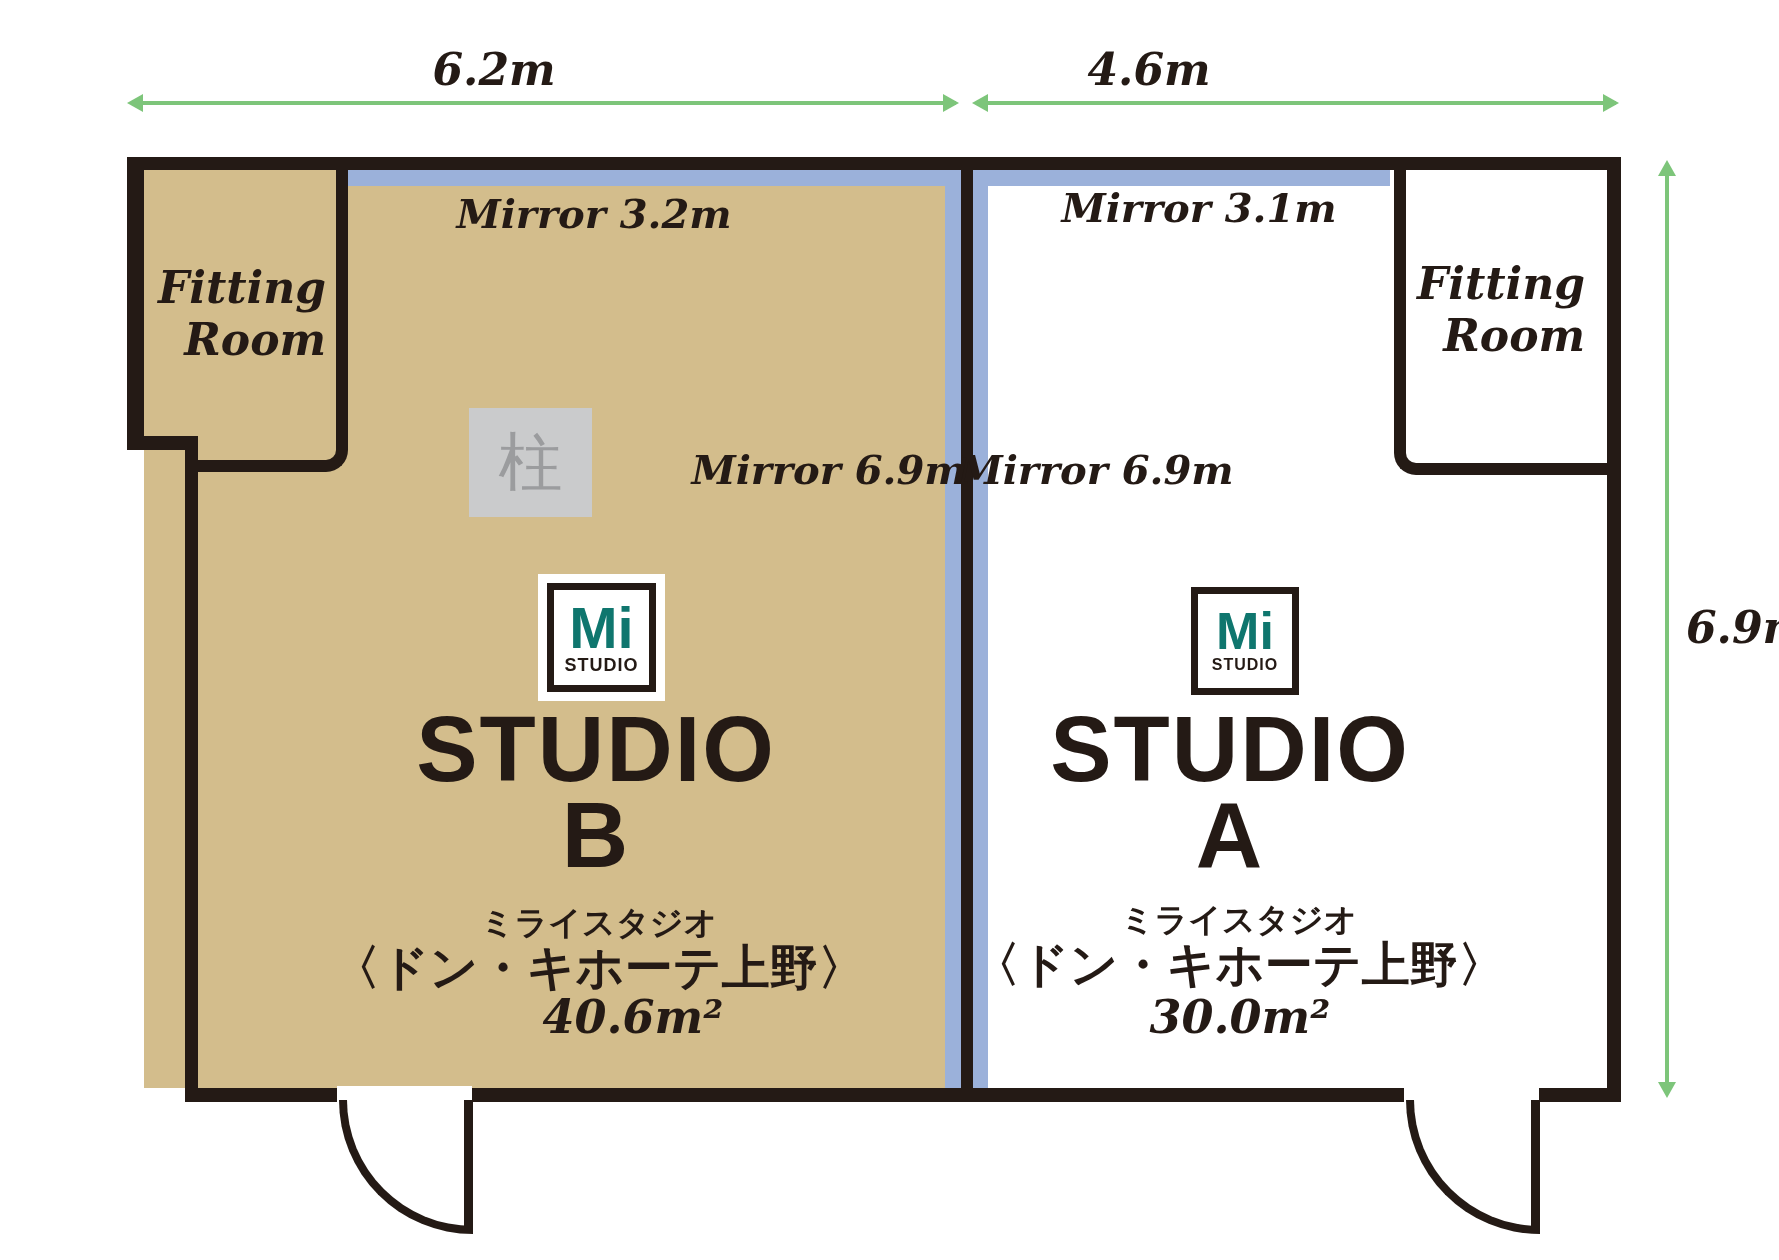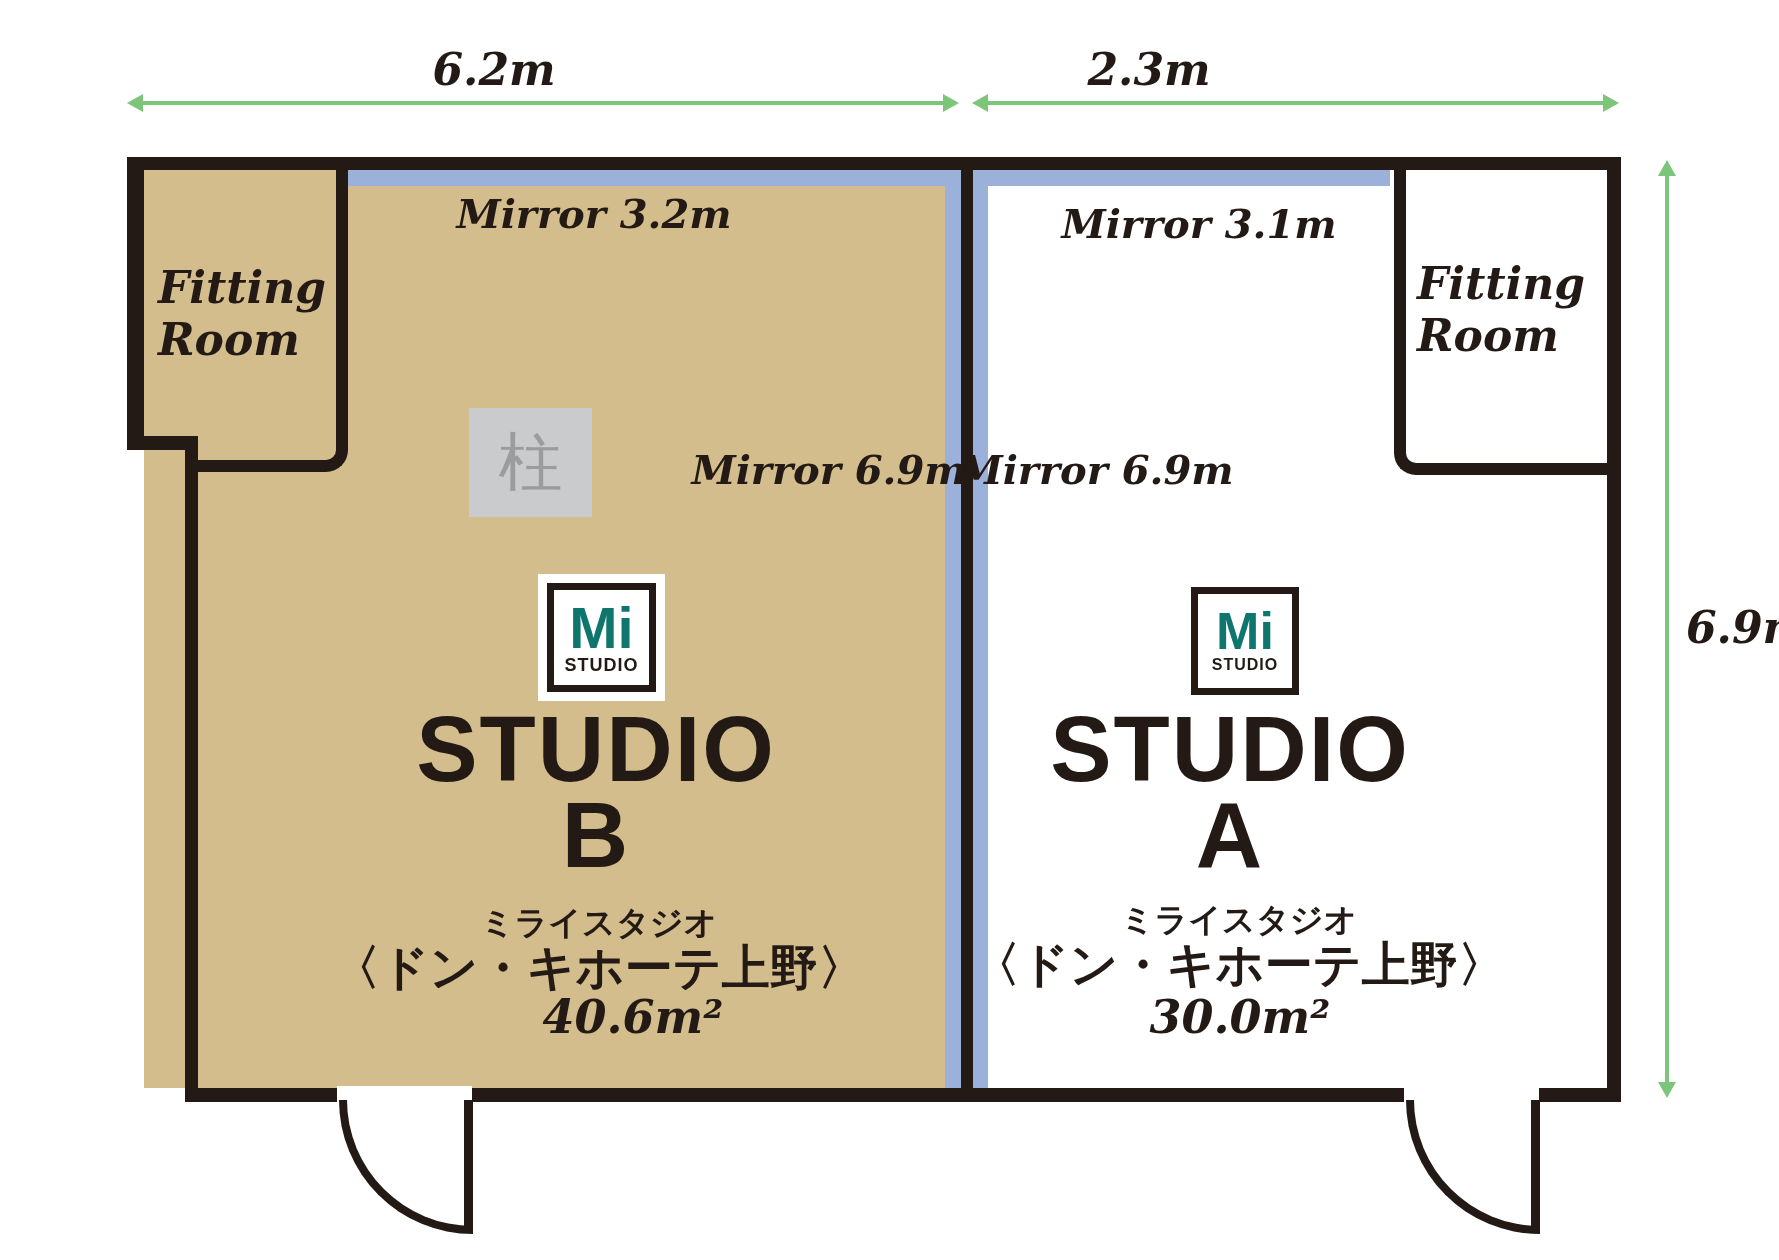--- a/index.html
+++ b/index.html
@@ -30,21 +30,21 @@
   }
   
   .script{
     position:absolute;
     font-family:"DejaVu Serif", serif;
     font-style:italic;font-weight:bold;
     color:#241a15;white-space:nowrap;
     transform:translateX(-50%);
   }
   .mirror-label{font-size:40px;}
-  .fitting-label{font-size:44px;line-height:52px;text-align:left;}
+  .fitting-label{font-size:44px;line-height:52px;text-align:right;}
   .dim-label{font-size:44px;}
   .area-label{font-size:46px;}
   
   .studio-title{
     position:absolute;transform:translateX(-50%);
     font-family:"Liberation Sans", sans-serif;
     font-weight:900;font-size:92px;line-height:86px;
     letter-spacing:2px;color:#241a15;text-align:center;white-space:nowrap;
   }
   .jp{
@@ -102,21 +102,21 @@
 <div class="plan">
 
   <div class="dim-line-h" style="left:118px;top:101px;width:824px;"></div>
   <div class="ah ah-left" style="left:113px;top:94px;"></div>
   <div class="ah ah-right" style="left:929px;top:94px;"></div>
   <div class="script dim-label" style="left:480px;top:44px;">6.2m</div>
 
   <div class="dim-line-h" style="left:963px;top:101px;width:639px;"></div>
   <div class="ah ah-left" style="left:958px;top:94px;"></div>
   <div class="ah ah-right" style="left:1589px;top:94px;"></div>
-  <div class="script dim-label" style="left:1135px;top:44px;">2.3m</div>
+  <div class="script dim-label" style="left:1135px;top:44px;">4.6m</div>
 
   <div class="dim-line-v" style="left:1651px;top:168px;height:922px;"></div>
   <div class="ah ah-up" style="left:1644px;top:160px;"></div>
   <div class="ah ah-down" style="left:1644px;top:1082px;"></div>
   <div class="script dim-label" style="left:1672px;top:602px;transform:none;">6.9m</div>
 
   <div class="floor-b"></div>
 
   <div class="mirror" style="left:334px;top:170px;width:613px;height:16px;"></div>
   <div class="mirror" style="left:931px;top:170px;width:16px;height:918px;"></div>
@@ -139,21 +139,21 @@
     <div>Room</div>
   </div>
   <div class="script fitting-label" style="left:1487px;top:258px;">
     <div>Fitting</div>
     <div>Room</div>
   </div>
 
   <div class="script mirror-label" style="left:580px;top:190px;">Mirror 3.2m</div>
   <div class="script mirror-label" style="left:815px;top:446px;">Mirror 6.9m</div>
   <div class="script mirror-label" style="left:1082px;top:446px;">Mirror 6.9m</div>
-  <div class="script mirror-label" style="left:1185px;top:200px;">Mirror 3.1m</div>
+  <div class="script mirror-label" style="left:1185px;top:184px;">Mirror 3.1m</div>
 
   <div class="pillar">
     <span>柱</span>
   </div>
 
   <div class="logo-outer-b">
     <div class="logo-square">
       <div class="logo-mi">Mi</div>
       <div class="logo-studio">STUDIO</div>
     </div>

